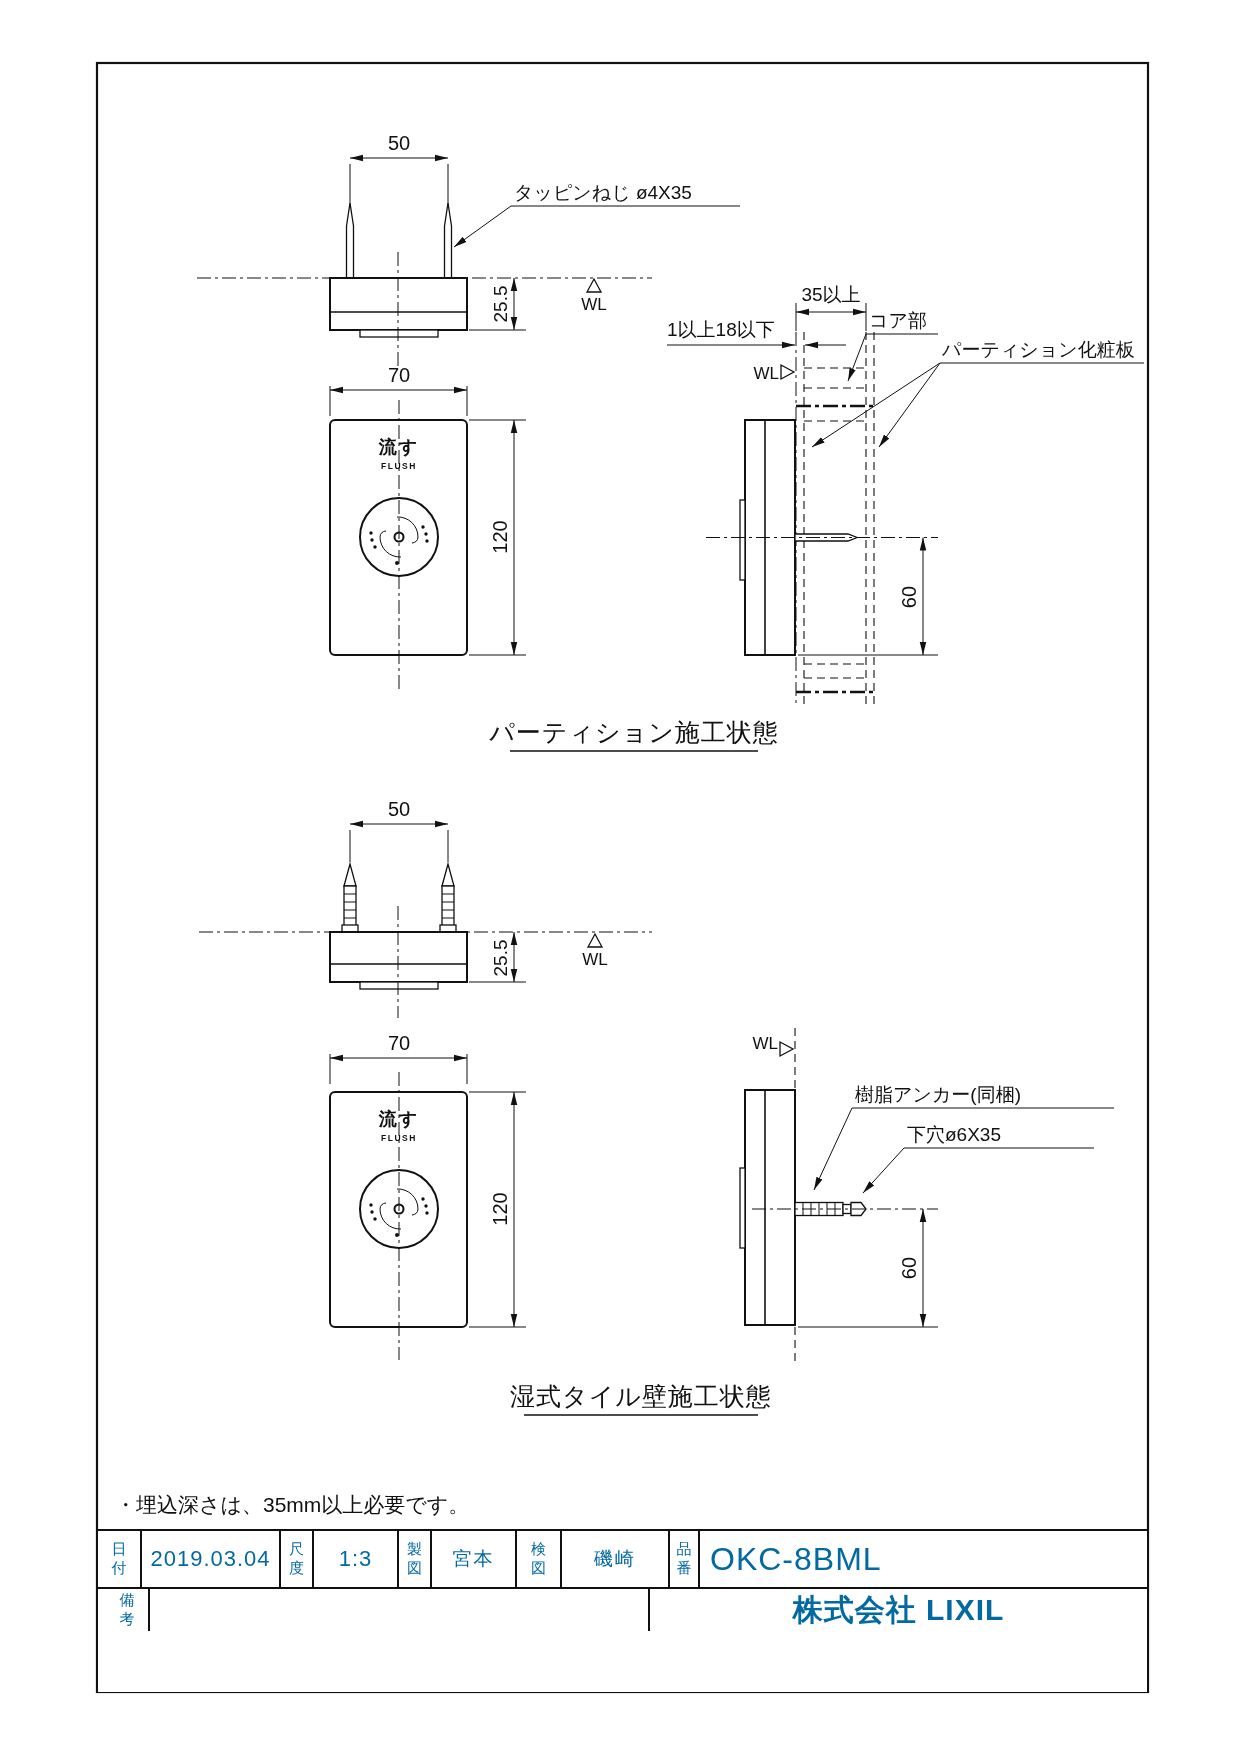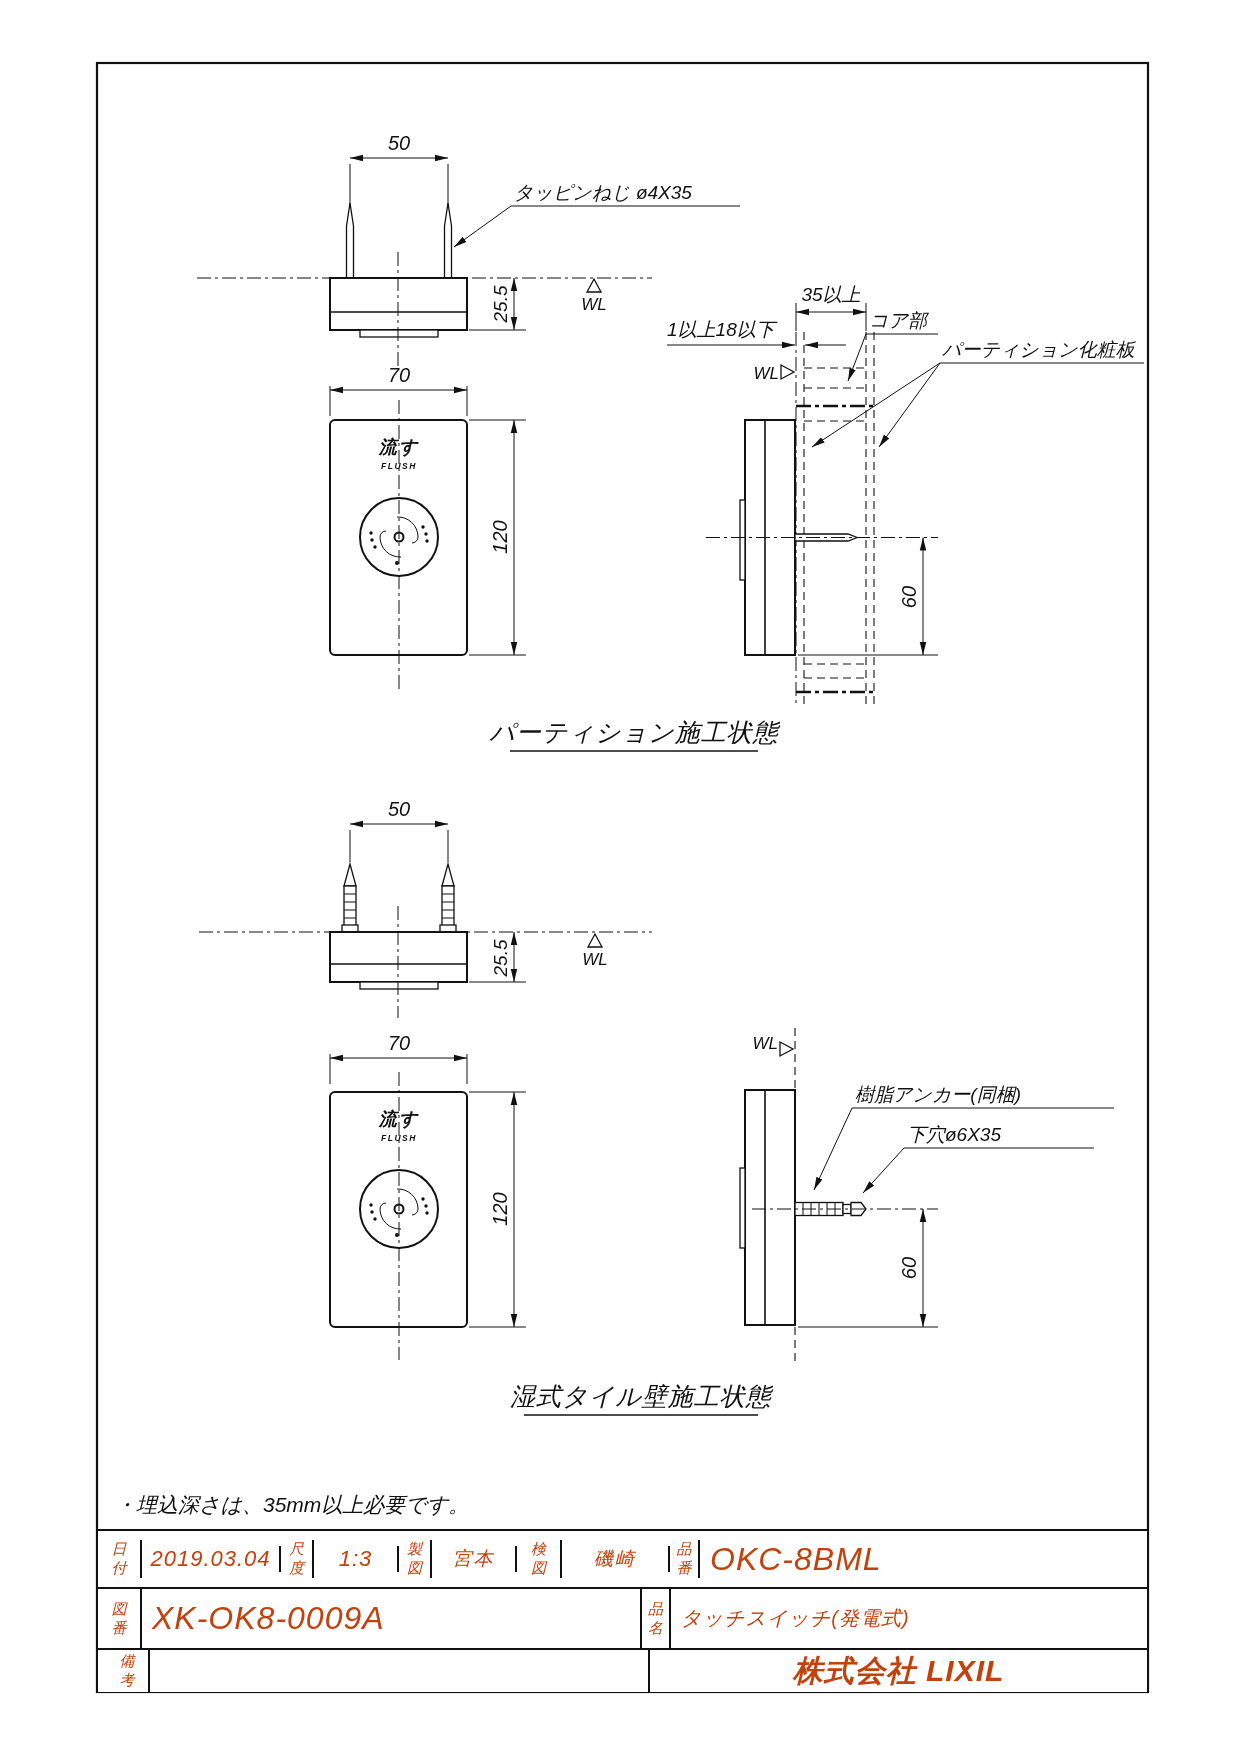--- a/index.html
+++ b/index.html
@@ -1,17 +1,17 @@
 <!DOCTYPE html>
 <html><head>
 <meta charset="utf-8">
 <style>
   html,body{margin:0;padding:0;background:#e8e8e8;}
   .page{position:relative;width:1240px;height:1754px;background:#ffffff;margin:0 auto;
-        font-family:"Liberation Sans","DejaVu Sans",sans-serif;color:#c2410c;font-style:italic;}
+        font-family:"Liberation Sans","DejaVu Sans",sans-serif;color:#0369a1;}
   .page svg{position:absolute;left:0;top:0;}
 
   
   .thin{stroke:#111;stroke-width:1;fill:none;}
   .obj{stroke:#111;stroke-width:2;fill:#ffffff;}
   .obj2{stroke:#111;stroke-width:1.6;fill:none;}
   .fw{fill:#ffffff;stroke:#111;stroke-width:1.3;}
   .cl{stroke:#111;stroke-width:1;fill:none;stroke-dasharray:14 4 3 4;}
   .hid{stroke:#111;stroke-width:1.1;fill:none;stroke-dasharray:8 5;}
   .heavy{stroke:#111;stroke-width:2.4;fill:none;stroke-dasharray:15 4 4 4;}
@@ -23,21 +23,21 @@
   .cap{font-size:25px;letter-spacing:1px;}
   .flushjp{font-size:18px;font-weight:bold;letter-spacing:2px;}
   .flushen{font-size:8.5px;font-weight:bold;letter-spacing:1.5px;}
   .note{font-size:21px;}
   .mid{text-anchor:middle;} .st{text-anchor:start;} .en{text-anchor:end;}
 
   
   .tblock{position:absolute;left:98px;top:1529px;width:1049px;height:163px;
           box-sizing:border-box;border-top:2px solid #111;background:#fff;}
   .trow{display:flex;box-sizing:border-box;}
-  .trow1{height:58px;border-bottom:2px solid #111;align-items:center;}
+  .trow1{height:58px;border-bottom:2px solid #111;}
   .trow2{height:61px;border-bottom:2px solid #111;}
   .trow3{height:42px;padding-left:8px;}
   .tc{box-sizing:border-box;border-right:2px solid #111;display:flex;
       align-items:center;justify-content:center;overflow:hidden;}
   .tc:last-child{border-right:none;}
   .vlab{width:17px;word-break:break-all;text-align:center;font-size:15px;line-height:1.25;}
   .val{font-size:22px;letter-spacing:1px;}
   .nameval{font-size:19px;letter-spacing:2px;}
   .codeval{font-size:32px;letter-spacing:1px;justify-content:flex-start;padding-left:10px;}
   .prodval{font-size:20px;justify-content:flex-start;padding-left:10px;letter-spacing:1px;}
@@ -267,30 +267,20 @@
     <div class="tc nameval" style="width:85px">宮本</div>
     <div class="tc" style="width:45px">
           <span class="vlab">検図</span>
         </div>
     <div class="tc nameval" style="width:108px">磯崎</div>
     <div class="tc" style="width:30px">
           <span class="vlab">品番</span>
         </div>
     <div class="tc codeval" style="flex:1">OKC-8BML</div>
   </div>
-  <div class="trow trow2">
-    <div class="tc" style="width:44px">
-          <span class="vlab">図番</span>
-        </div>
-    <div class="tc codeval" style="width:500px">XK-OK8-0009A</div>
-    <div class="tc" style="width:29px">
-          <span class="vlab">品名</span>
-        </div>
-    <div class="tc prodval" style="flex:1">タッチスイッチ(発電式)</div>
-  </div>
   <div class="trow trow3">
     <div class="tc" style="width:44px">
           <span class="vlab">備考</span>
         </div>
     <div class="tc" style="width:500px"></div>
     <div class="tc logo" style="flex:1">株式会社 LIXIL</div>
   </div>
 </div>
 
 </div>

